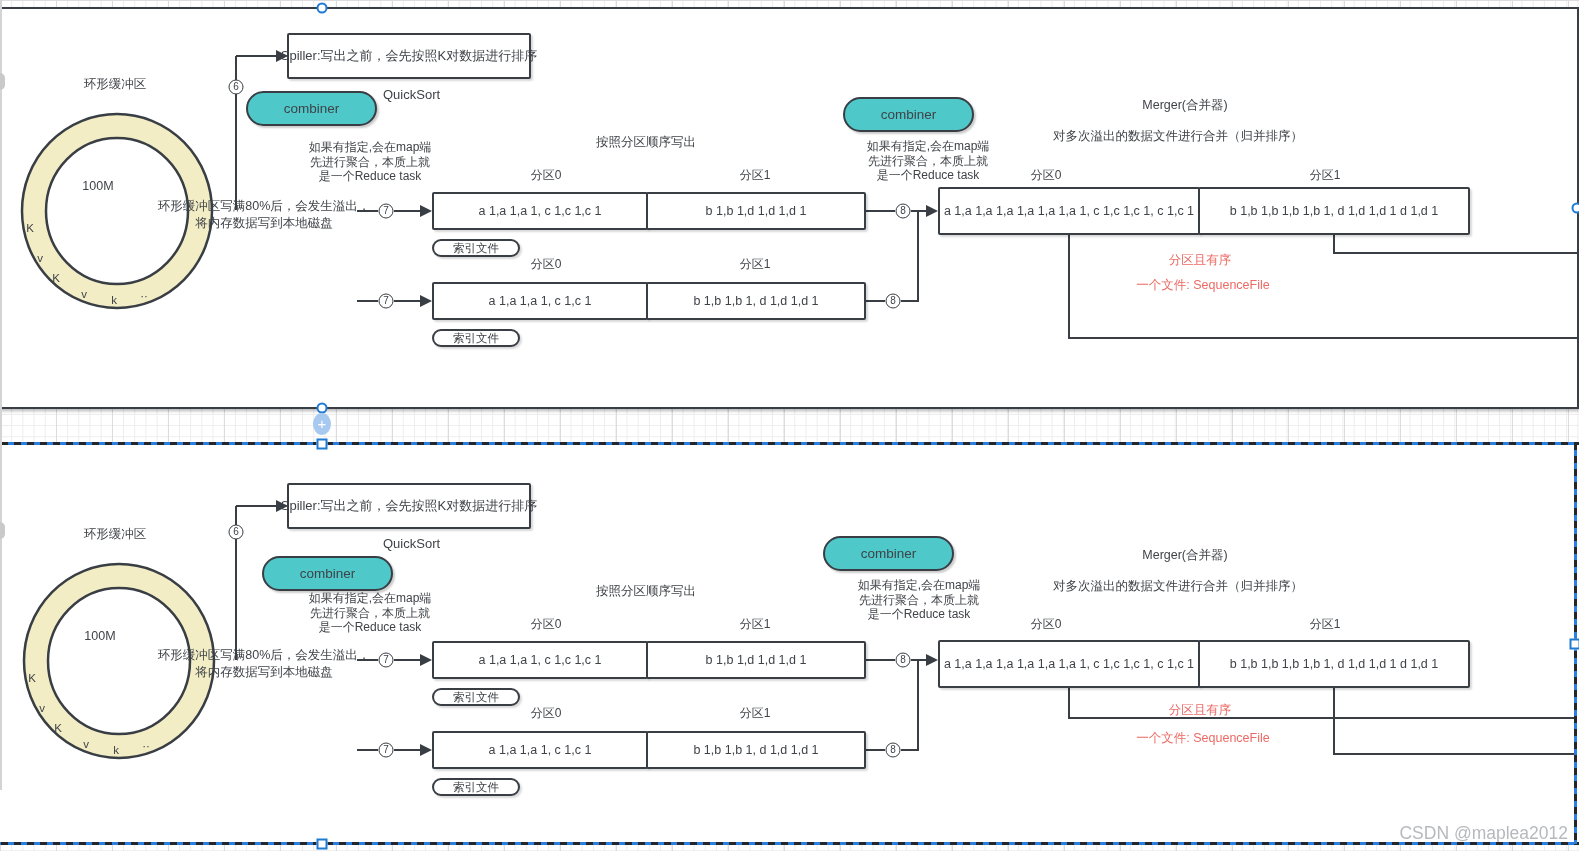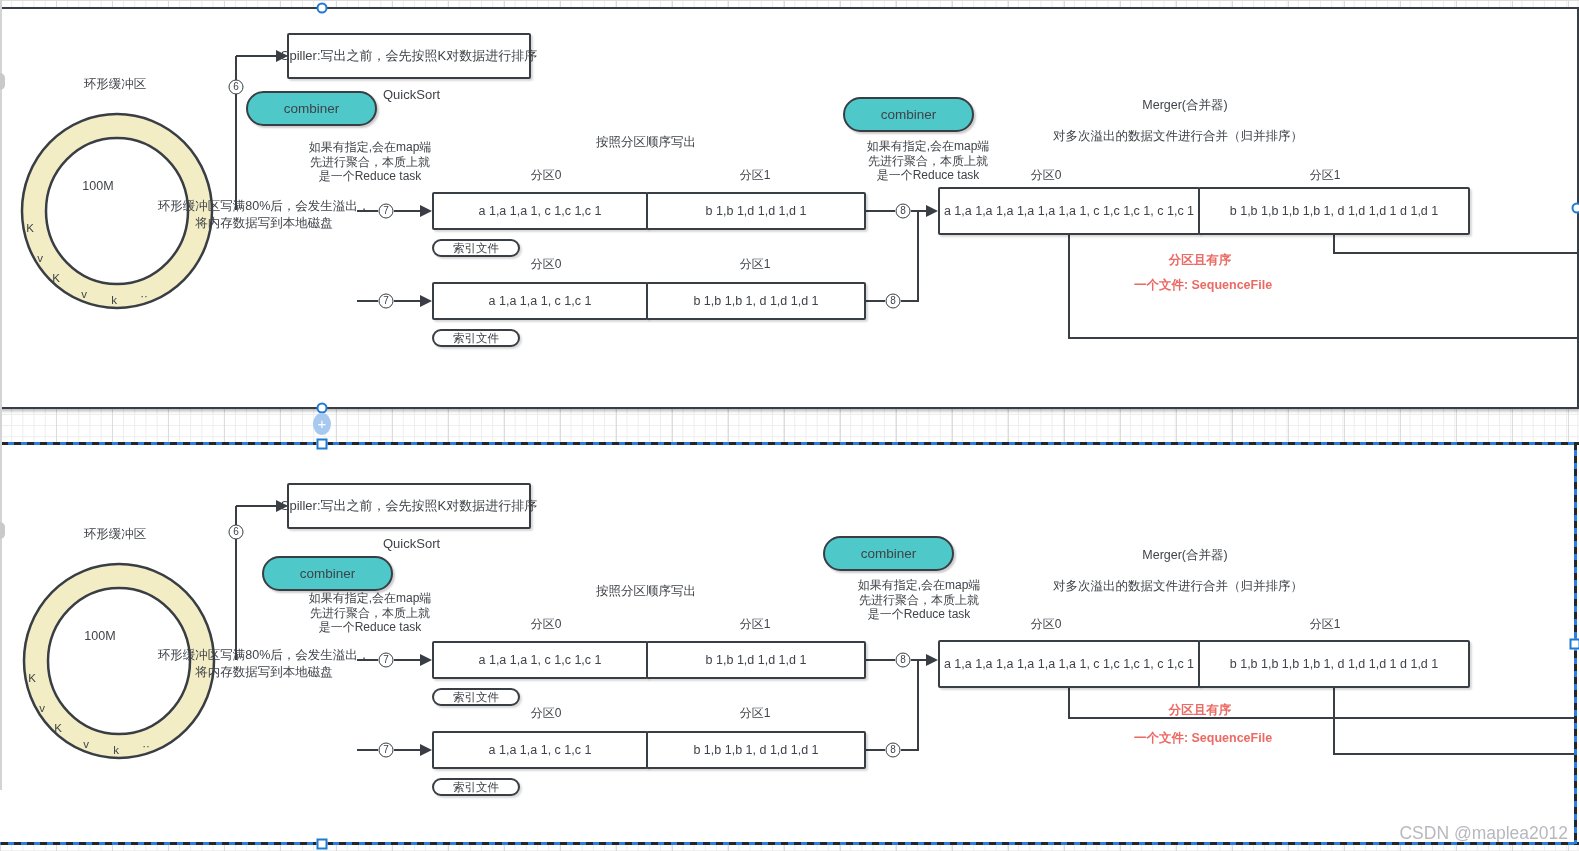--- a/index.html
+++ b/index.html
@@ -36,21 +36,21 @@
     box-shadow: 2px 2px 2px rgba(0,0,0,.15); z-index: 3; }
   .lineh { position: absolute; height: 2px; background: #383e44; z-index: 2; }
   .linev { position: absolute; width: 2px; background: #383e44; z-index: 2; }
   .arr { position: absolute; width: 0; height: 0; z-index: 3;
     border-top: 6px solid transparent; border-bottom: 6px solid transparent;
     border-left: 12px solid #383e44; }
   .numc { position: absolute; width: 15px; height: 15px; border: 1.5px solid #383e44; border-radius: 50%;
     background: #fff; font-size: 10px; line-height: 12px; text-align: center;
     transform: translate(-50%,-50%); z-index: 3; }
   .notes { position: absolute; width: 170px; text-align: center; font-size: 12px; line-height: 14.6px; z-index: 3; }
-  .red { color: #ec6a64; font-weight: bold; }
+  .red { color: #ec6a64; font-weight: normal; }
   .ring-letter { position: absolute; font-size: 11.5px; color: #3f4348;
     transform: translate(-50%,-50%); z-index: 3; }
   .ringsvg { position: absolute; z-index: 2; }
   .hc { position: absolute; width: 11px; height: 11px; border: 2px solid #1f7ad4; background: #fff;
     border-radius: 50%; transform: translate(-50%,-50%); z-index: 6; }
   .hs { position: absolute; width: 11px; height: 11px; border: 2px solid #1f7ad4; background: #fff;
     transform: translate(-50%,-50%); z-index: 6; }
   .plusbtn { position: absolute; width: 18px; height: 22px; border-radius: 50%; background: #a7c9f0;
     color: #fff; font-size: 15px; line-height: 21px; text-align: center;
     transform: translate(-50%,-50%); z-index: 6; }

